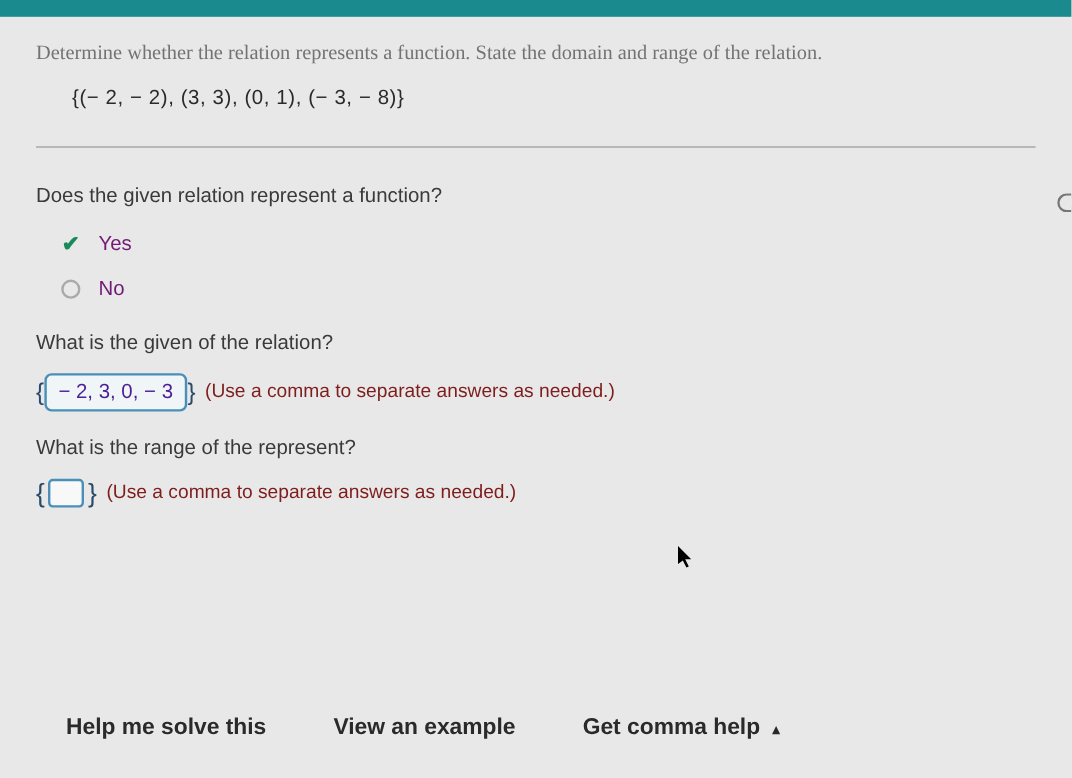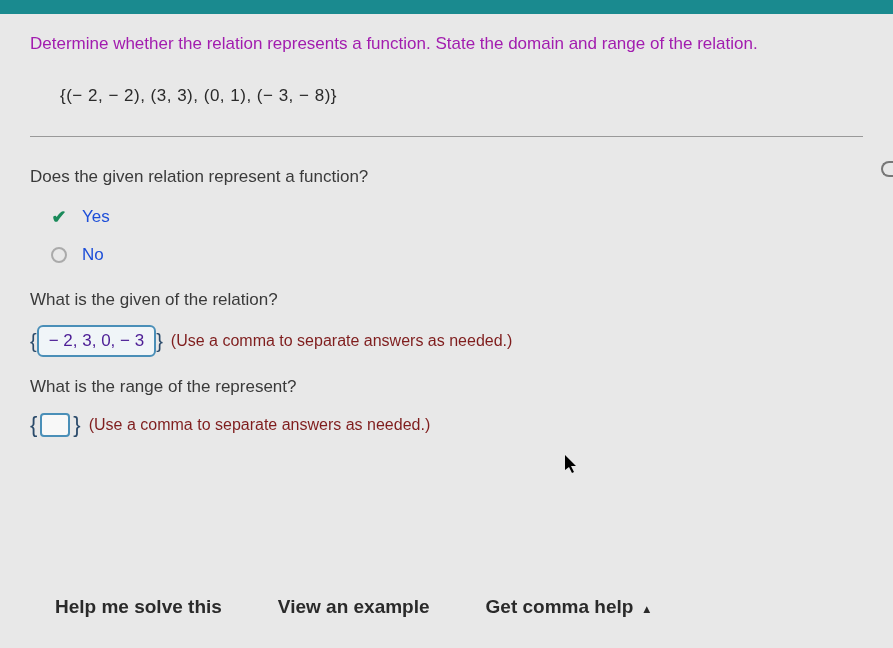--- a/index.html
+++ b/index.html
@@ -17,23 +17,24 @@
     }
     .top-bar {
       background: #1a8a8f;
       height: 14px;
       width: 100%;
     }
     .content {
       padding: 20px 30px;
     }
     .question-text {
-      color: #a21caf;
-      font-size: 17px;
-      margin-bottom: 32px;
+      color: #737373;
+      font-size: 17px;
+      margin-bottom: 18px;
+      font-family: Liberation Serif, serif;
     }
     .relation-text {
       color: #2a2a2a;
       font-size: 17px;
       margin-left: 30px;
       margin-bottom: 30px;
       letter-spacing: 0.5px;
     }
     .divider {
       border: none;
@@ -66,21 +67,21 @@
       font-size: 18px;
       font-weight: bold;
     }
     .radio-circle {
       width: 16px;
       height: 16px;
       border: 2px solid #aaa;
       border-radius: 50%;
     }
     .radio-label {
-      color: #1d4ed8;
+      color: #701a75;
       font-size: 17px;
     }
     .domain-question {
       color: #3a3a3a;
       font-size: 17px;
       margin-top: 25px;
       margin-bottom: 15px;
     }
     .answer-row {
       display: flex;

